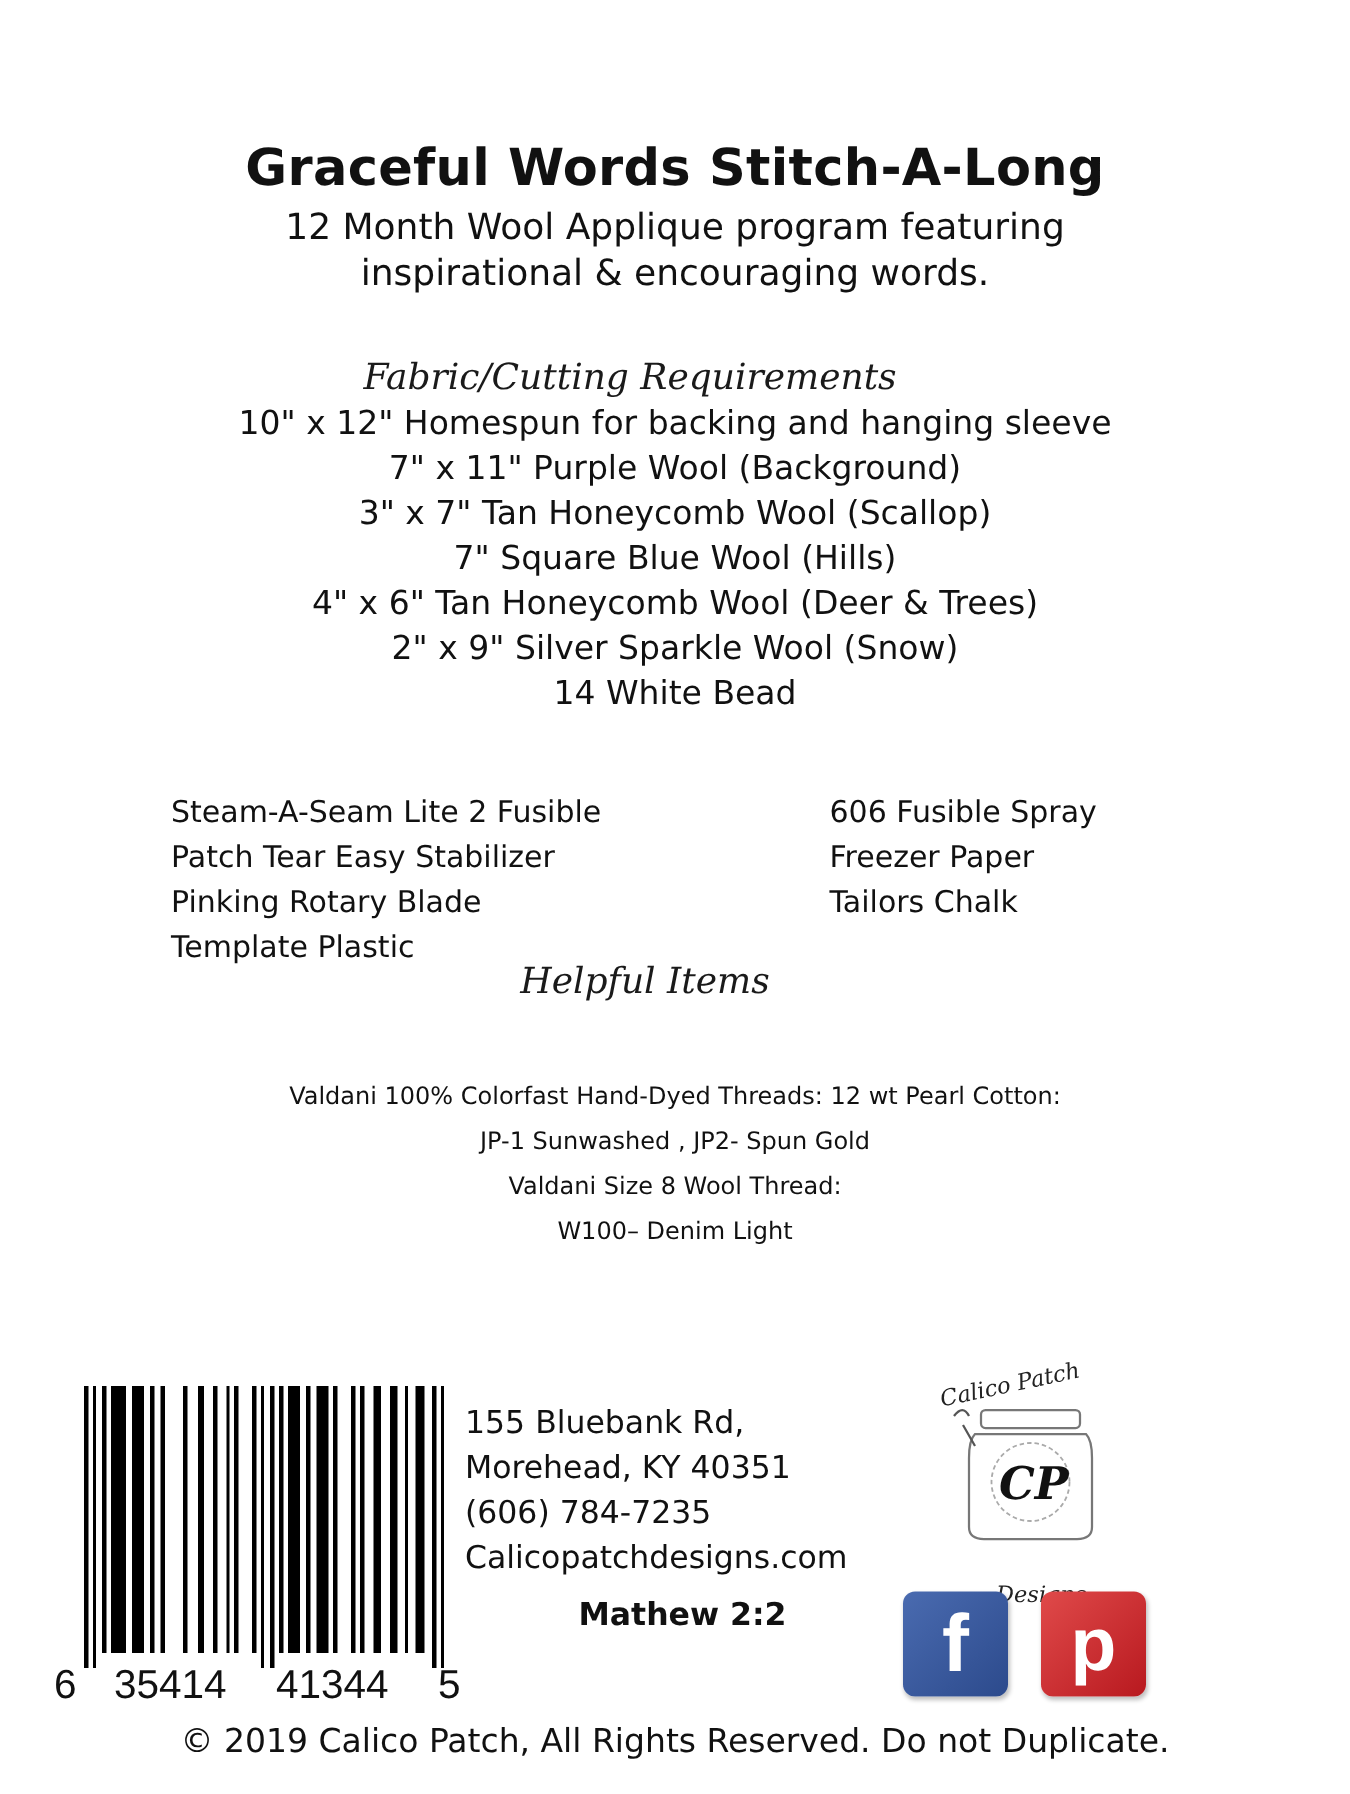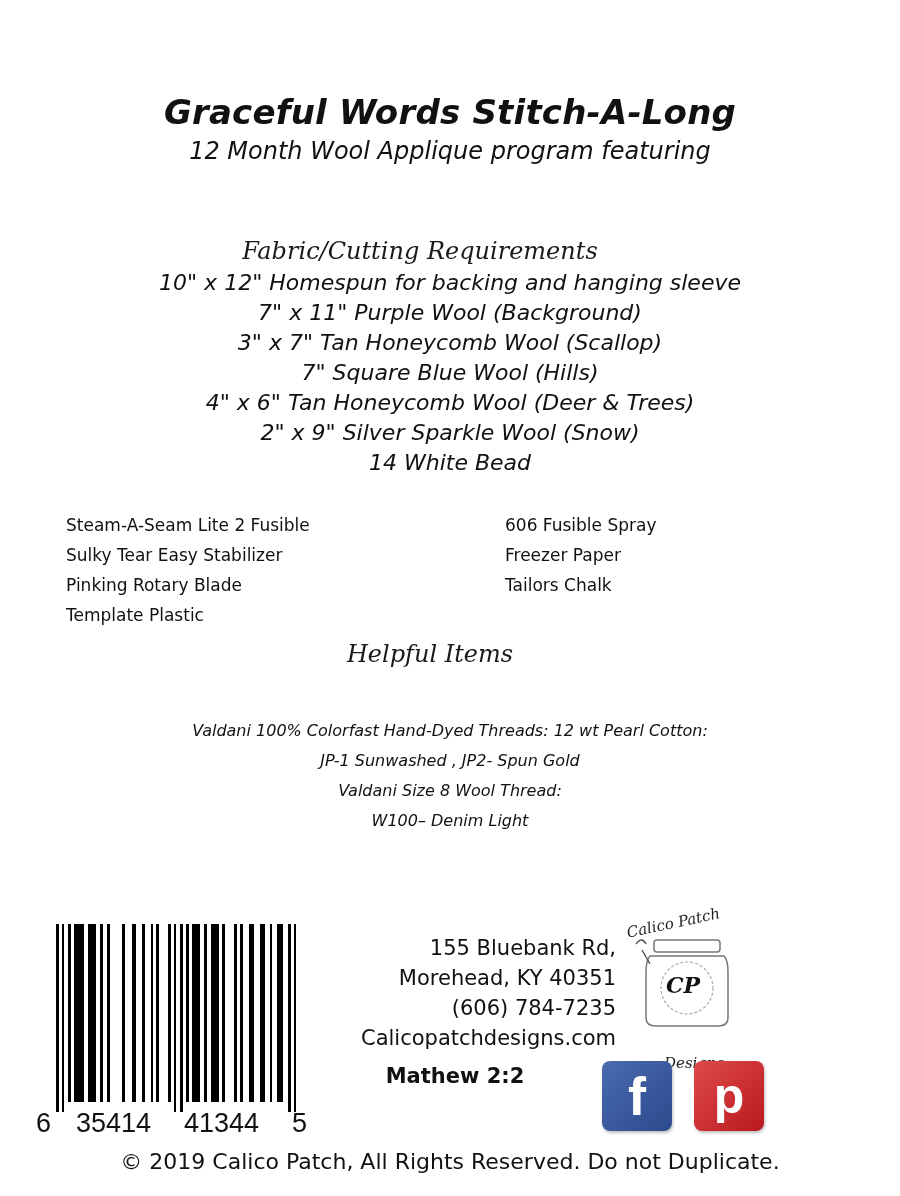--- a/index.html
+++ b/index.html
@@ -1,54 +1,54 @@
 <!DOCTYPE html>
 <html><head>
   <meta charset="utf-8">
   <style>
     html, body { margin: 0; padding: 0; }
     body {
       width: 900px; height: 1196px; background: #ffffff;
       position: relative; overflow: hidden;
       font-family: "DejaVu Sans", sans-serif; color: #111111;
     }
-    .center { position: absolute; left: 0; width: 900px; text-align: center; font-style: italic; }
+    .center { position: absolute; left: 0; width: 900px; text-align: center; }
     .title {
       top: 92px; font-size: 34px; font-weight: bold; letter-spacing: 0.2px;
       font-family: "DejaVu Sans", sans-serif;
     }
     .subline { font-size: 24px; line-height: 31px; }
     .sub-block { top: 136px; }
     .script-heading {
       font-family: "DejaVu Serif", serif; font-style: italic;
       font-size: 24px; color: #1a1a1a;
     }
     .fab-heading { top: 237px; left: -30px; }
     .req-list { top: 268px; font-size: 22px; line-height: 30px; }
     .req-list div { white-space: nowrap; }
     .supplies {
-      position: absolute; top: 510px; font-size: 17px; line-height: 30px;
+      position: absolute; top: 526px; font-size: 20px; line-height: 30px; margin-left: 48px;
     }
     .supplies.left { left: 66px; }
     .supplies.right { left: 505px; }
     .helpful-heading { top: 640px; left: -20px; }
     .helpful-list { top: 716px; font-size: 16px; line-height: 30px; }
     sup, sub { font-size: 12px; }
 
     .barcode {
       position: absolute; left: 56px; top: 924px; width: 240px; height: 178px;
     }
     .bar { position: absolute; top: 0; background: #000; }
     .barcode-digits {
       position: absolute; top: 1108px; font-family: "Liberation Sans", sans-serif;
       font-size: 27px; color: #111;
     }
     .contact {
-      position: absolute; left: 326px; width: 290px; top: 933px;
-      text-align: right; font-size: 21px; line-height: 30px;
+      position: absolute; left: 310px; width: 290px; top: 933px;
+      text-align: left; font-size: 21px; line-height: 30px;
     }
     .verse {
       position: absolute; left: 310px; width: 290px; top: 1064px;
       text-align: center; font-size: 21px; font-weight: bold;
     }
     .logo {
       position: absolute; left: 606px; top: 900px; width: 160px; height: 150px;
     }
     .logo-text {
       position: absolute; font-family: "DejaVu Serif", serif; font-style: italic;
@@ -67,37 +67,38 @@
       font-size: 22px;
     }
   </style>
 </head>
 <body>
 
 <div class="center title">Graceful Words Stitch-A-Long</div>
 
 <div class="center sub-block">
   <div class="subline">12 Month Wool Applique program featuring</div>
+  <div class="subline">inspirational &amp; encouraging words.</div>
 </div>
 
 <div class="center script-heading fab-heading">Fabric/Cutting Requirements</div>
 
 <div class="center req-list">
   <div>10" x 12" Homespun for backing and hanging sleeve</div>
   <div>7" x 11" Purple Wool (Background)</div>
   <div>3" x 7" Tan Honeycomb Wool (Scallop)</div>
   <div>7" Square Blue Wool (Hills)</div>
   <div>4" x 6" Tan Honeycomb Wool (Deer &amp; Trees)</div>
   <div>2" x 9" Silver Sparkle Wool (Snow)</div>
   <div>14 White Bead</div>
 </div>
 
 <div class="supplies left">
   <div>Steam-A-Seam Lite 2 Fusible</div>
-  <div>Sulky Tear Easy Stabilizer</div>
+  <div>Patch Tear Easy Stabilizer</div>
   <div>Pinking Rotary Blade</div>
   <div>Template Plastic</div>
 </div>
 <div class="supplies right">
   <div>606 Fusible Spray</div>
   <div>Freezer Paper</div>
   <div>Tailors Chalk</div>
 </div>
 
 <div class="center script-heading helpful-heading">Helpful Items</div>
@@ -153,21 +154,21 @@
 <div class="verse">Mathew 2:2</div>
 
 <div class="logo">
   <span class="logo-text" style="left:20px; top:14px; transform:rotate(-12deg);">Calico Patch</span>
   <svg width="160" height="150" style="position:absolute;left:0;top:0;">
     <rect x="48" y="40" width="66" height="12" rx="3" fill="none" stroke="#777" stroke-width="1.5"></rect>
     <path d="M44 56 Q40 60 40 72 L40 118 Q40 126 50 126 L112 126 Q122 126 122 118 L122 72 Q122 60 118 56 Z" fill="none" stroke="#777" stroke-width="1.5"></path>
     <circle cx="81" cy="88" r="26" fill="none" stroke="#aaa" stroke-width="1.2" stroke-dasharray="3 2"></circle>
     <path d="M36 50 L44 64 M30 44 q6 -8 10 0" fill="none" stroke="#555" stroke-width="1.5"></path>
   </svg>
-  <span class="logo-text" style="left:60px; top:72px; font-size:22px; font-weight:bold; color:#111;">CP</span>
+  <span class="logo-text" style="left:60px; top:72px; font-size:30px; font-weight:bold; color:#111;">CP</span>
   <span class="logo-text" style="left:58px; top:130px;margin-top:24px;">Designs</span>
 </div>
 
 <div class="social fb">
   <span>f</span>
 </div>
 <div class="social pin">
   <span>p</span>
 </div>
 

